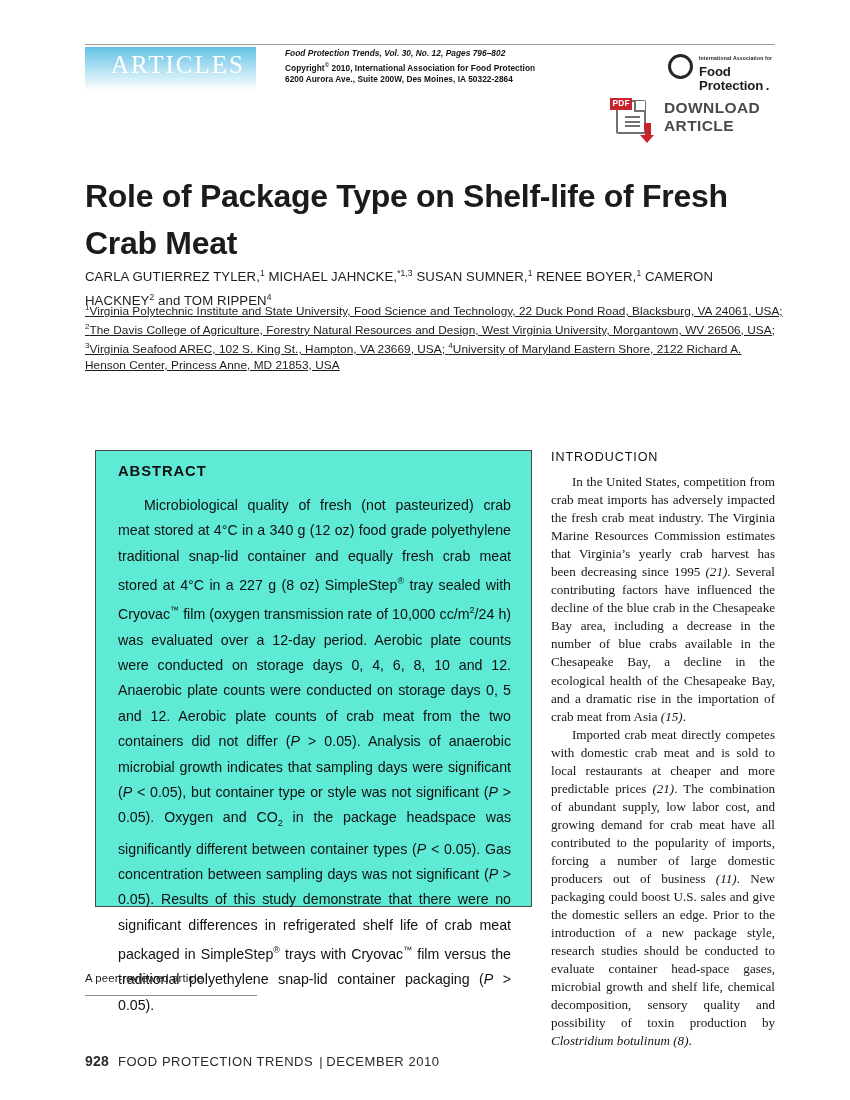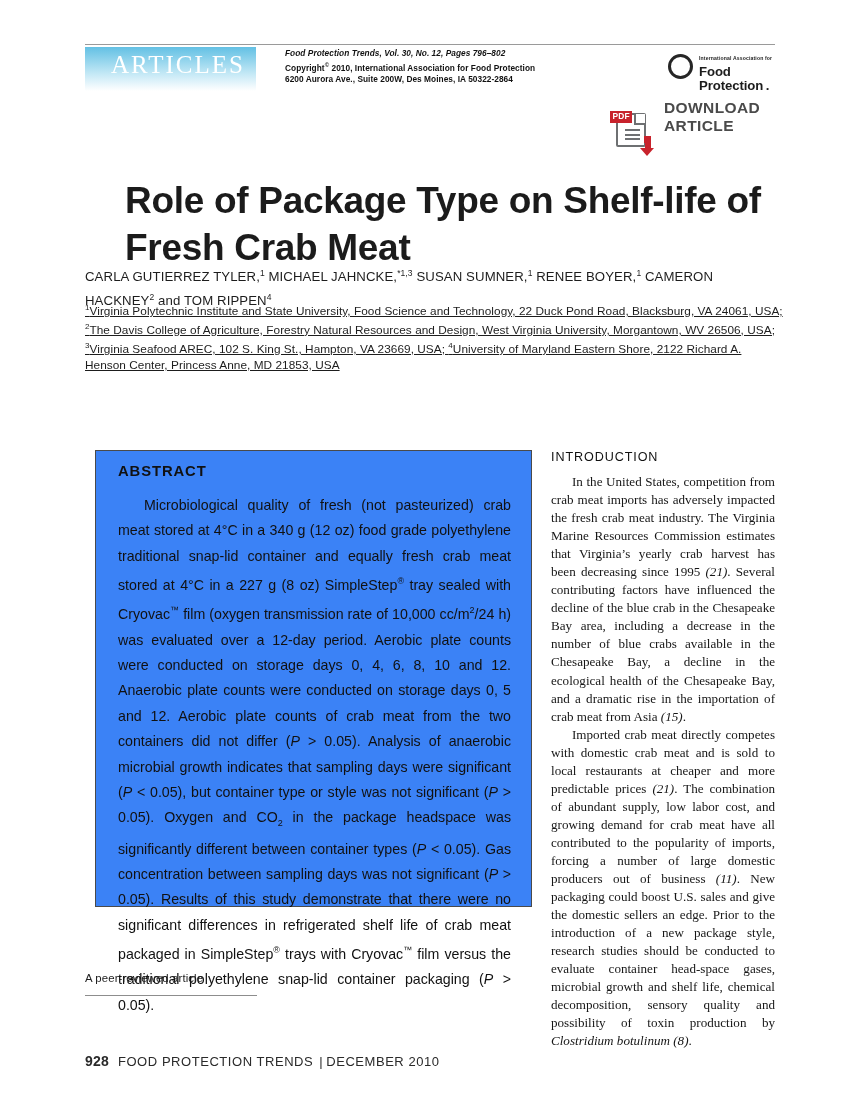--- a/index.html
+++ b/index.html
@@ -109,21 +109,21 @@
   
   .pdf-badge {
     position: absolute;
     left: 608px;
     top: 96px;
     width: 170px;
     height: 44px;
   }
   .pdf-doc {
     position: absolute;
-    left: 6px; top: 15px;
+    left: 6px; top: 2px;
     width: 35px; height: 38px;
   }
   .pdf-doc-body {
     position: absolute;
     left: 2px; top: 2px;
     width: 30px; height: 34px;
     border: 2.6px solid #6e7072;
     border-radius: 2px;
     box-sizing: border-box;
     background: #ffffff;
@@ -185,26 +185,25 @@
     line-height: 17.5px;
     letter-spacing: 0.4px;
   }
 
   
   .article-title {
     position: absolute;
     left: 85px;
     top: 152px;
     width: 700px;
-    font-size: 37px;
+    font-size: 32px;
     line-height: 47px;
     font-weight: bold;
     color: #1b1b1b;
     letter-spacing: -0.3px;
-    margin-left: 40px;
   }
 
   
   .authors {
     position: absolute;
     left: 85px;
     top: 263px;
     width: 690px;
     font-size: 13.2px;
     line-height: 21px;
@@ -227,21 +226,21 @@
   }
   .affiliations sup { font-size: 8px; vertical-align: super; }
 
   
   .abstract-box {
     position: absolute;
     left: 95px;
     top: 450px;
     width: 437px;
     height: 457px;
-    background: #3b82f6;
+    background: #5eead4;
     border: 1.4px solid #4a4a4a;
     box-sizing: border-box;
   }
   .abstract-heading {
     position: absolute;
     left: 22px;
     top: 12px;
     font-size: 14.8px;
     font-weight: bold;
     letter-spacing: 0.9px;

